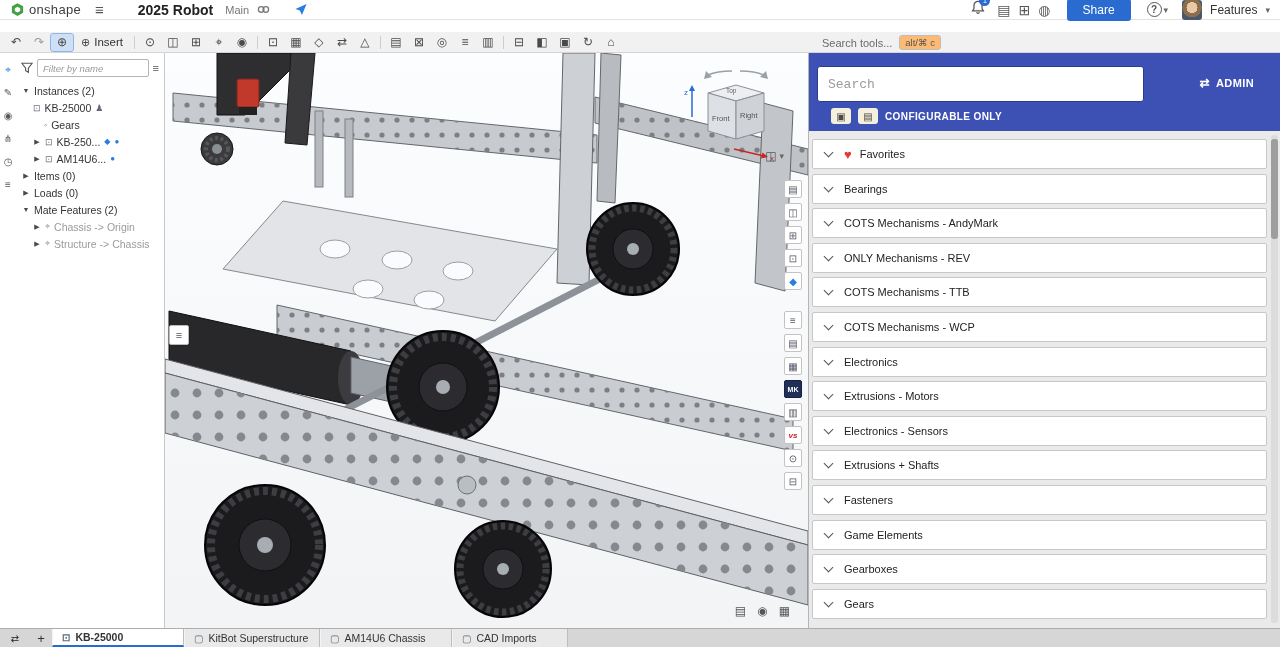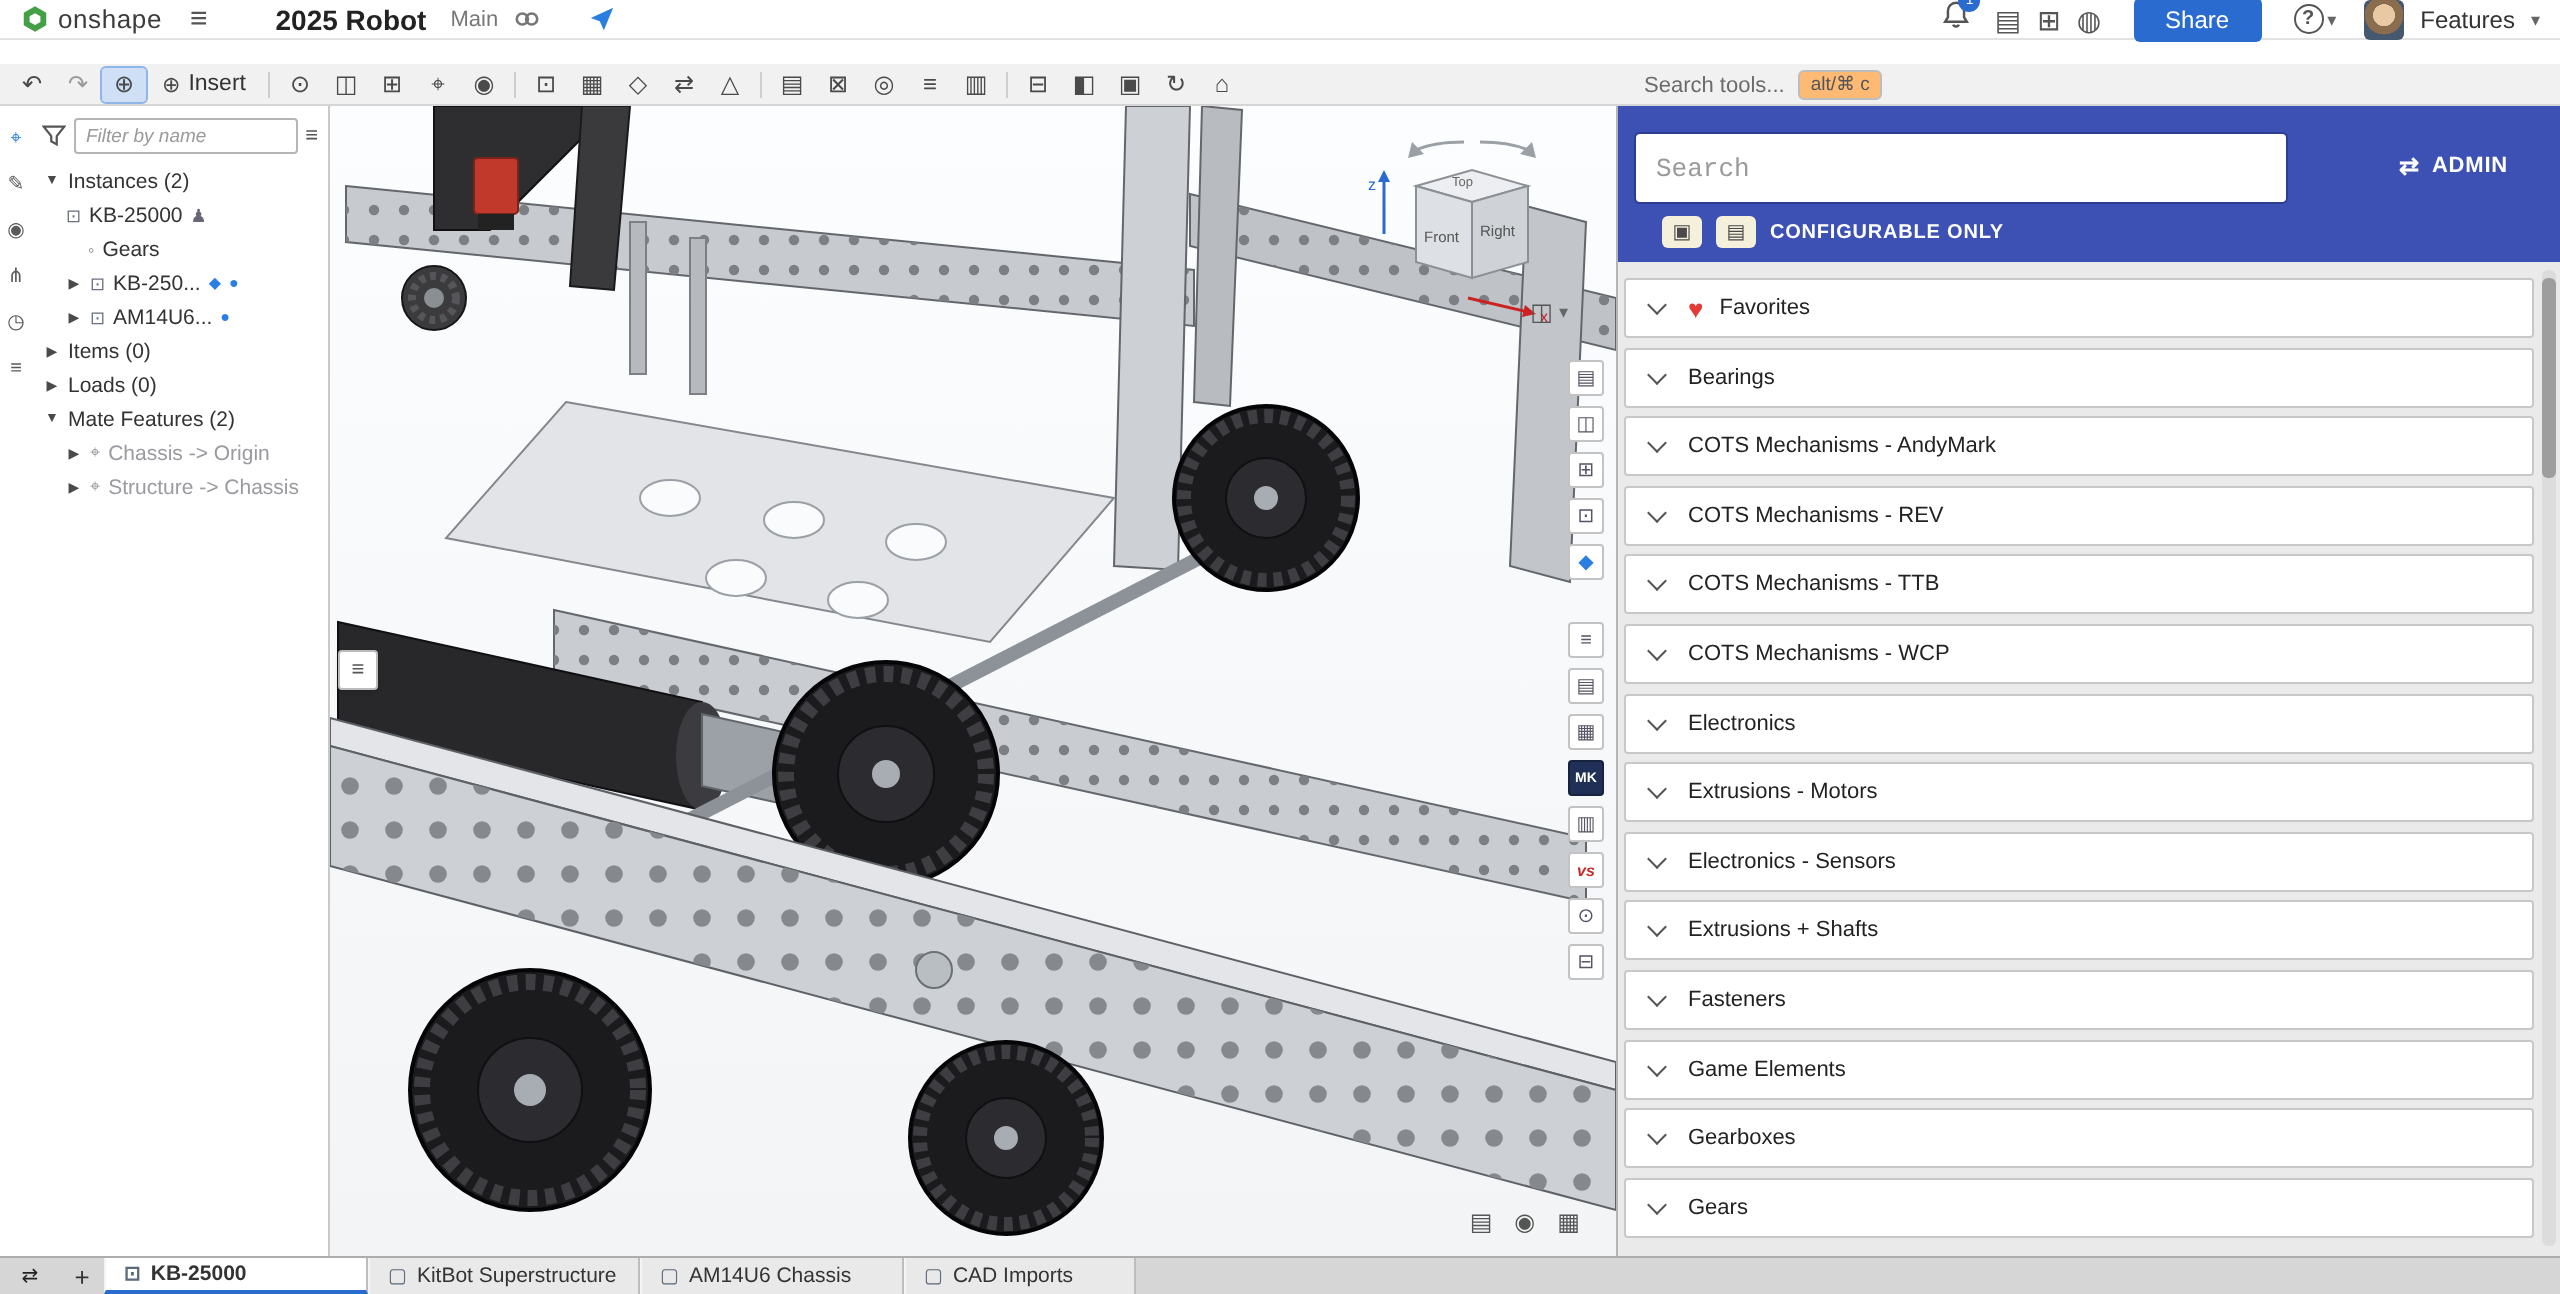--- a/index.html
+++ b/index.html
@@ -433,21 +433,21 @@
       <div class="cat-row">
         <span class="chev"></span>
         <span class="cat-label">Bearings</span>
       </div>
       <div class="cat-row">
         <span class="chev"></span>
         <span class="cat-label">COTS Mechanisms - AndyMark</span>
       </div>
       <div class="cat-row">
         <span class="chev"></span>
-        <span class="cat-label">COTS Mechanisms - REV</span>
+        <span class="cat-label">ONLY Mechanisms - REV</span>
       </div>
       <div class="cat-row">
         <span class="chev"></span>
         <span class="cat-label">COTS Mechanisms - TTB</span>
       </div>
       <div class="cat-row">
         <span class="chev"></span>
         <span class="cat-label">COTS Mechanisms - WCP</span>
       </div>
       <div class="cat-row">

